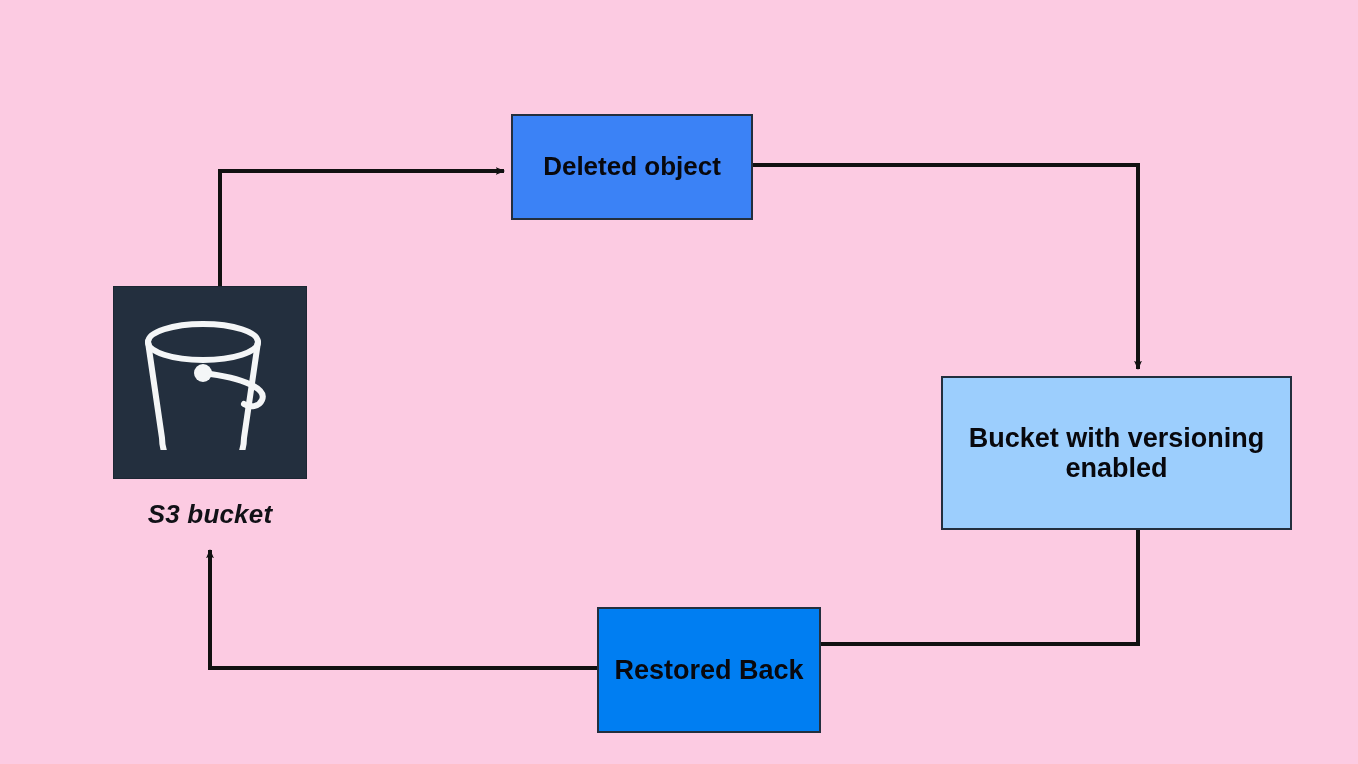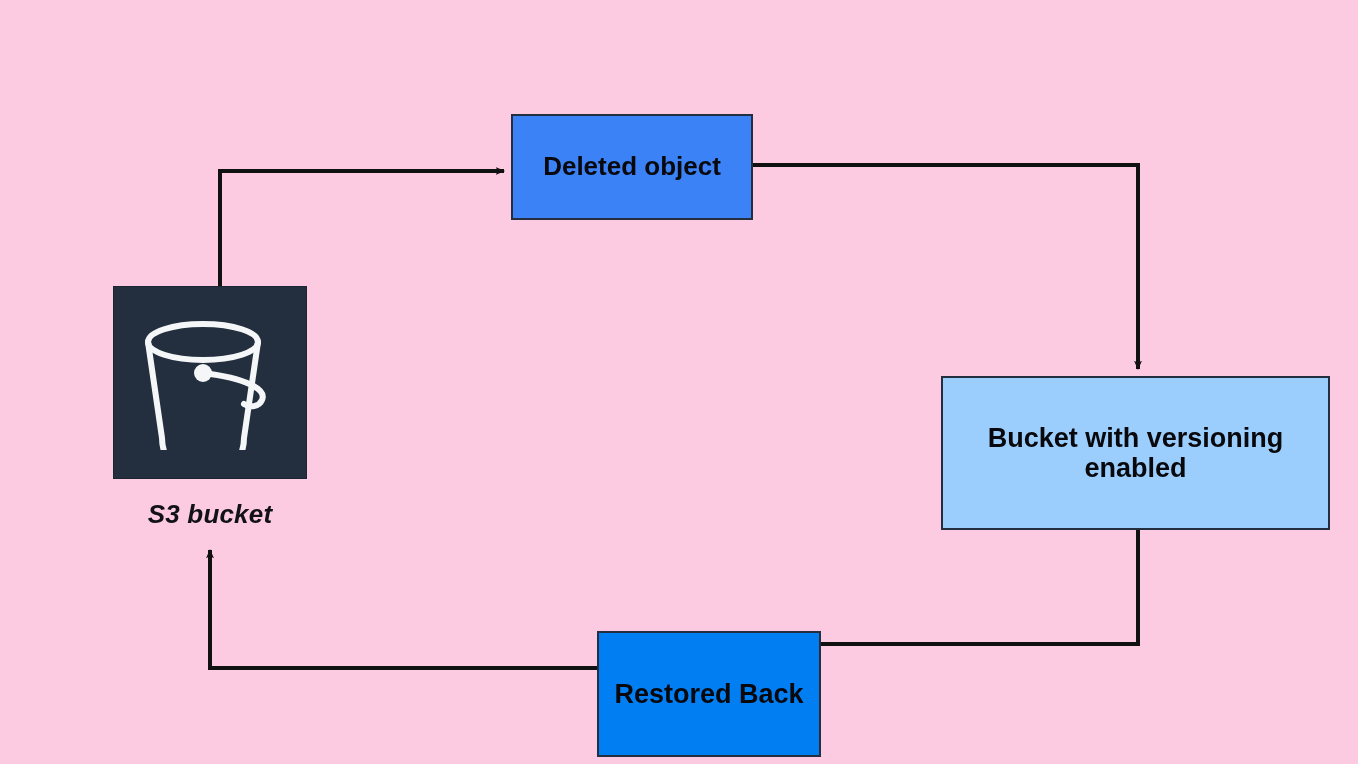--- a/index.html
+++ b/index.html
@@ -44,35 +44,34 @@
     top: 114px;
     width: 242px;
     height: 106px;
     background: #3b82f6;
     font-size: 26px;
   }
 
   #node-bucket-versioning {
     left: 941px;
     top: 376px;
-    width: 389px;
+    width: 351px;
     height: 154px;
     background: #9ccefd;
     font-size: 27px;
     padding: 7px 14px;
   }
 
   #node-restored-back {
     left: 597px;
     top: 607px;
     width: 224px;
     height: 126px;
     background: #007ef2;
     font-size: 27px;
-    margin-top: 24px;
   }
 
   #node-s3-bucket {
     position: absolute;
     left: 113px;
     top: 286px;
     width: 220px;
   }
   .s3-tile {
     width: 194px;

